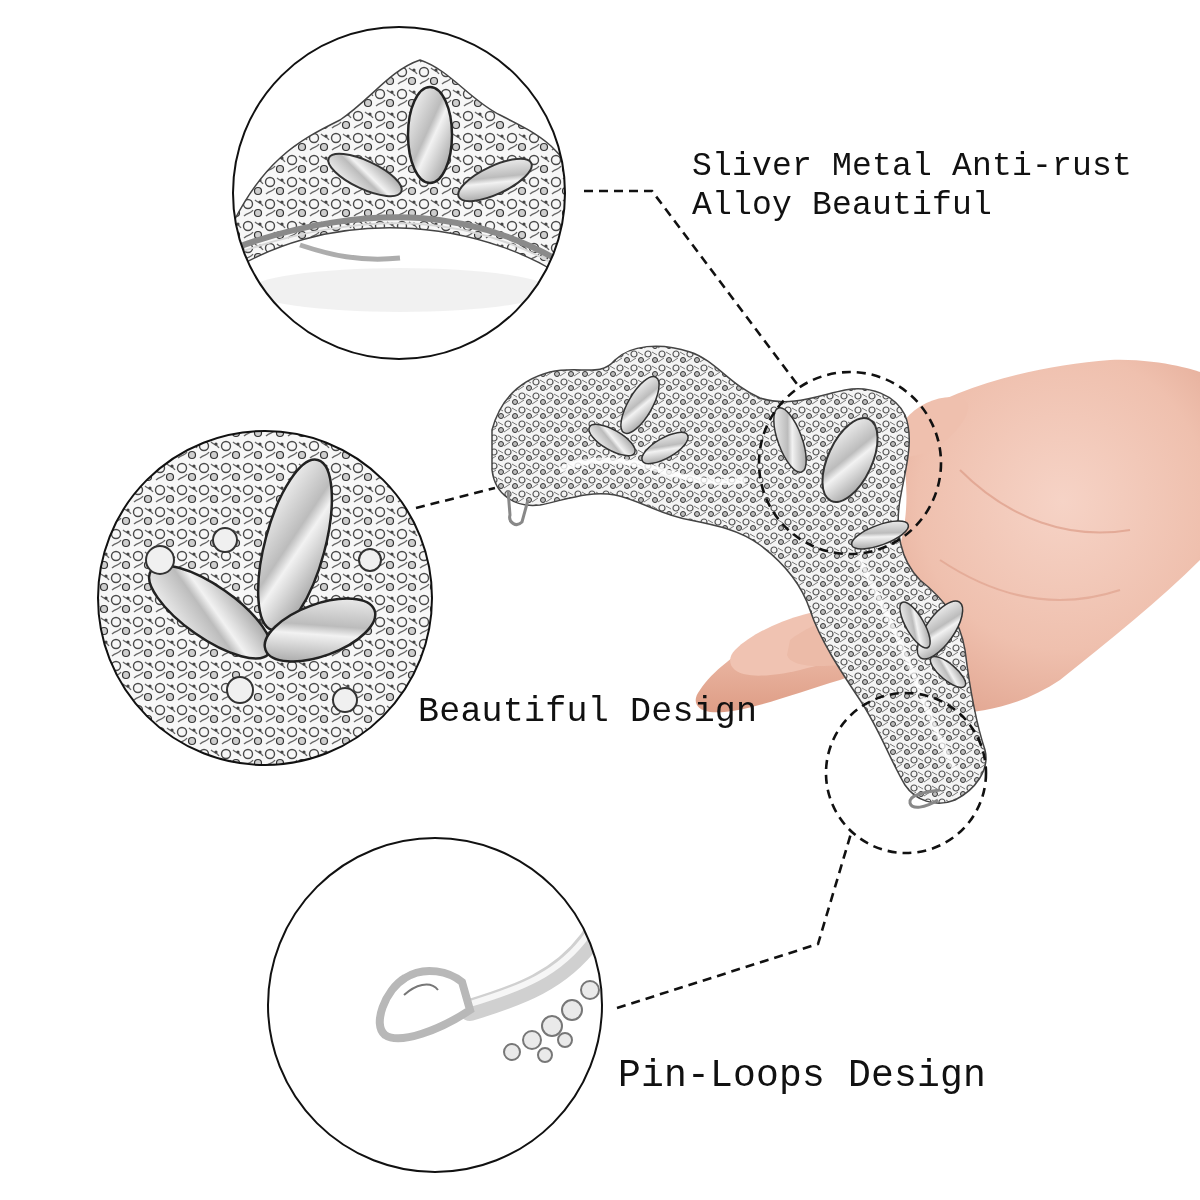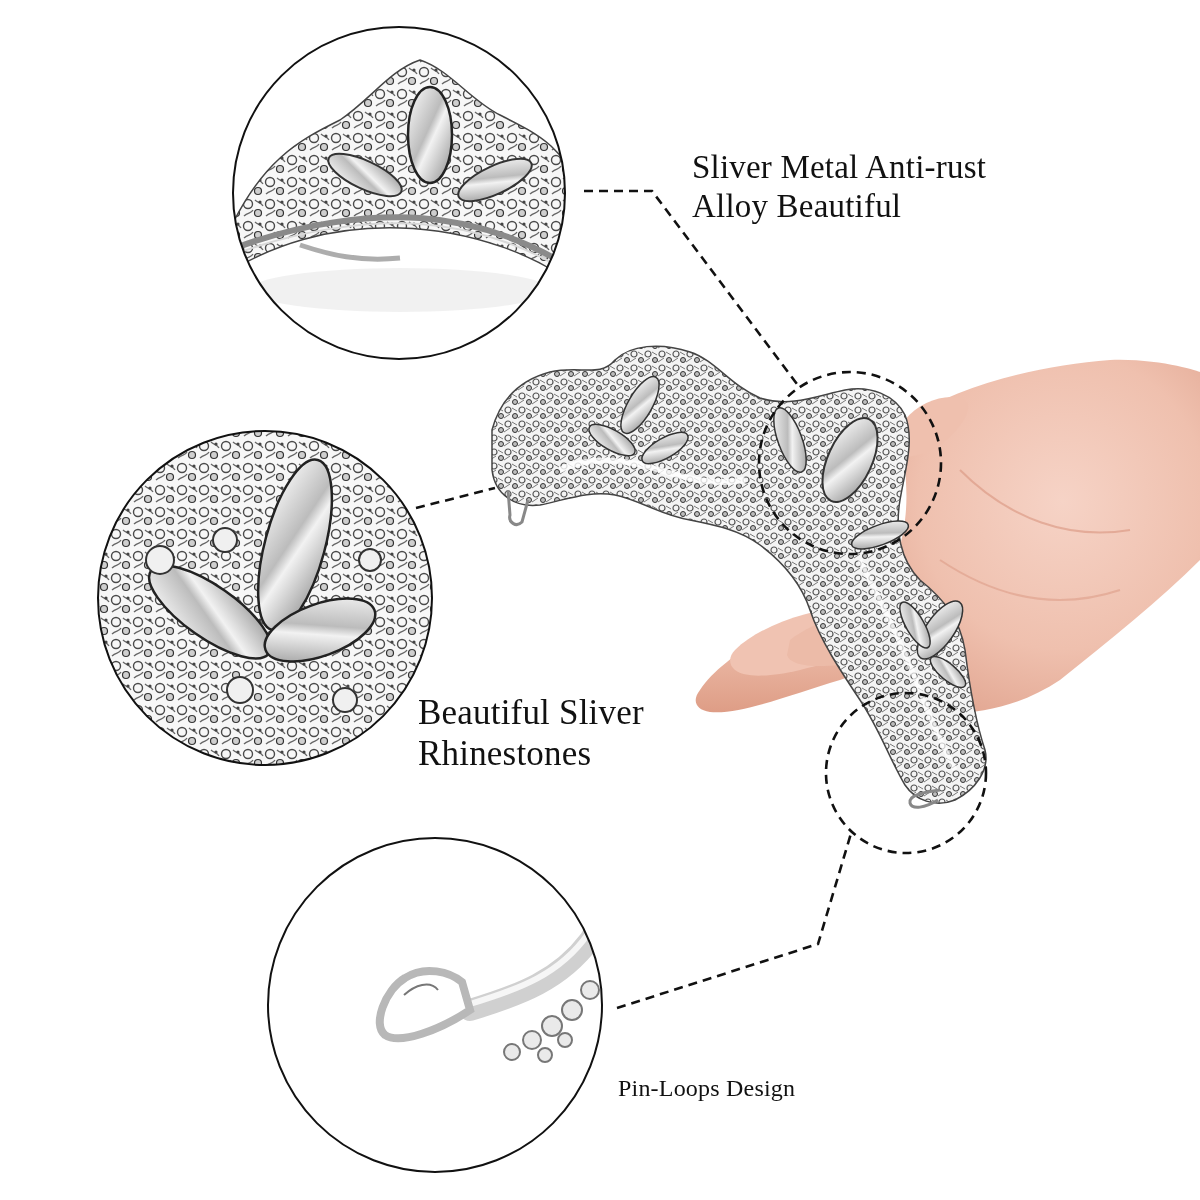--- a/index.html
+++ b/index.html
@@ -1,22 +1,22 @@
 <!DOCTYPE html>
 <html><head>
   <meta charset="utf-8">
   <style>
     html, body { margin: 0; padding: 0; background: #ffffff; }
     body { width: 1200px; height: 1200px; position: relative; overflow: hidden; font-family: "Liberation Sans", "DejaVu Sans", sans-serif; }
     .canvas { position: absolute; left: 0; top: 0; width: 1200px; height: 1200px; }
-    .label { position: absolute; color: #111111; font-family: Liberation Serif, serif; font-weight: 400; letter-spacing: 0.2px; line-height: 1.18; white-space: nowrap; }
+    .label { position: absolute; color: #111111; font-family: Liberation Mono, monospace; font-weight: 400; letter-spacing: 0.2px; line-height: 1.18; white-space: nowrap; }
     .label span { display: block; }
     .label-alloy { left: 692px; top: 148px; font-size: 33px; }
     .label-rhinestones { left: 418px; top: 692px; font-size: 35px; }
-    .label-pinloops { left: 618px; top: 1054px; font-size: 24px; margin-top: 20px; }
+    .label-pinloops { left: 618px; top: 1054px; font-size: 38px; }
   </style>
 </head>
 <body>
 
 <div class="canvas">
   <svg width="1200" height="1200" viewBox="0 0 1200 1200" xmlns="http://www.w3.org/2000/svg">
     <defs>
       <radialGradient id="skinGrad" cx="0.6" cy="0.4" r="0.7">
         <stop offset="0" stop-color="#f6d3c6"></stop>
         <stop offset="0.6" stop-color="#efc0ae"></stop>
@@ -153,20 +153,19 @@
     </g>
   </svg>
 
   
   <div class="label label-alloy">
     <span>Sliver Metal Anti-rust</span>
     <span>Alloy Beautiful</span>
   </div>
 
   <div class="label label-rhinestones">
-    <span>Beautiful Sliver</span>
-    <span>Rhinestones</span>
+    <span>Beautiful Design</span>
   </div>
 
   <div class="label label-pinloops">
     <span>Pin-Loops Design</span>
   </div>
 </div>
 
 </body></html>

